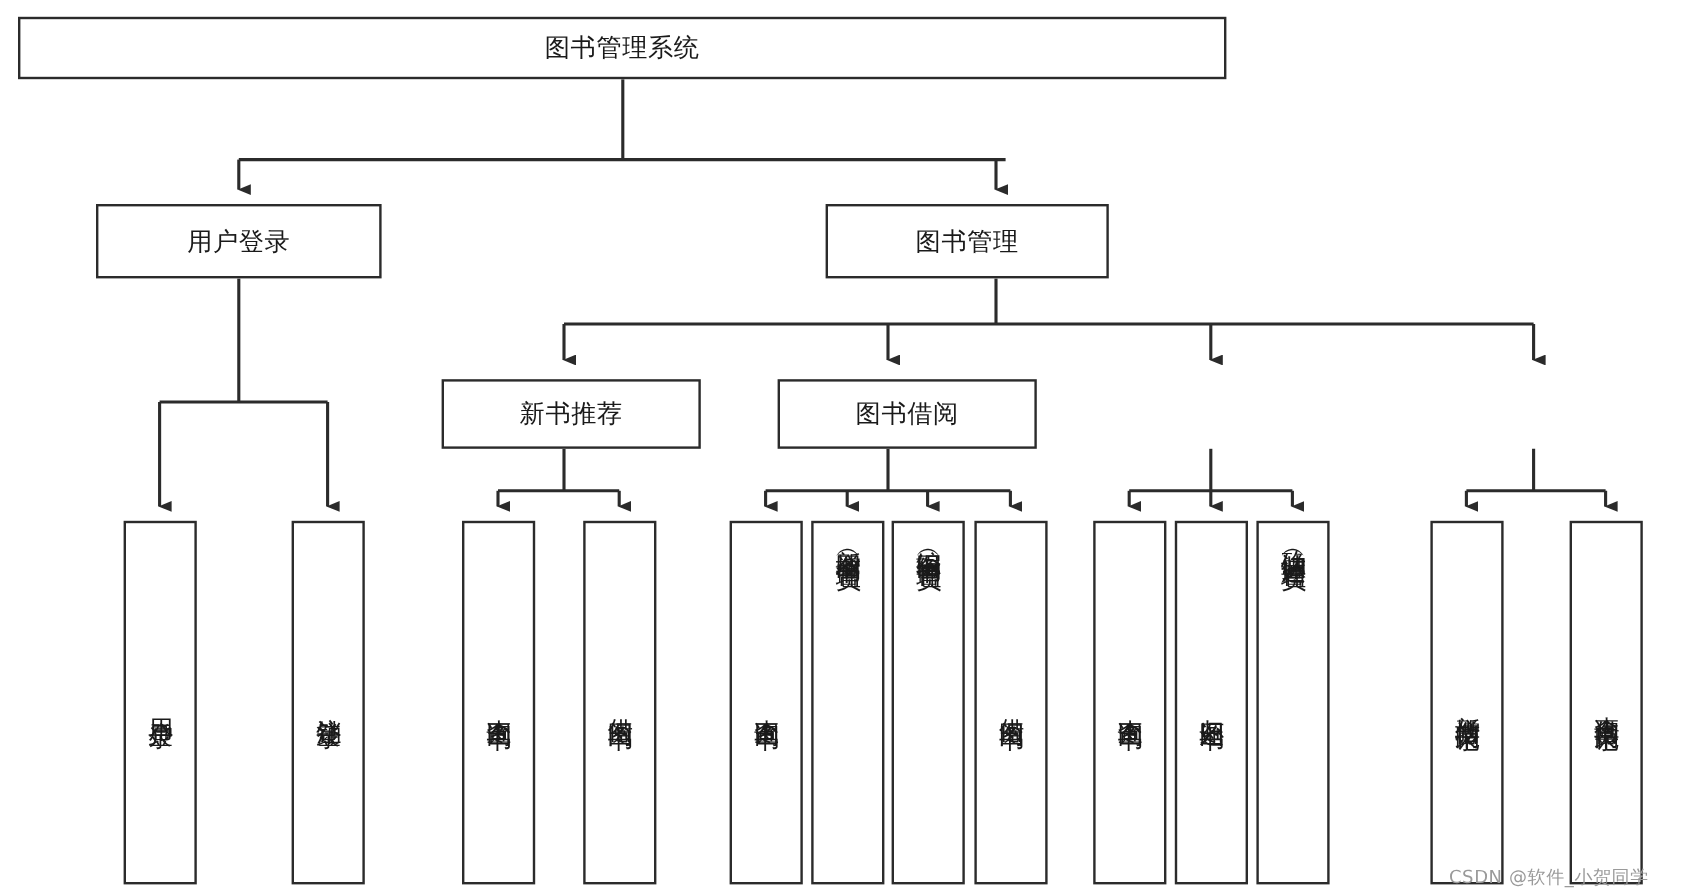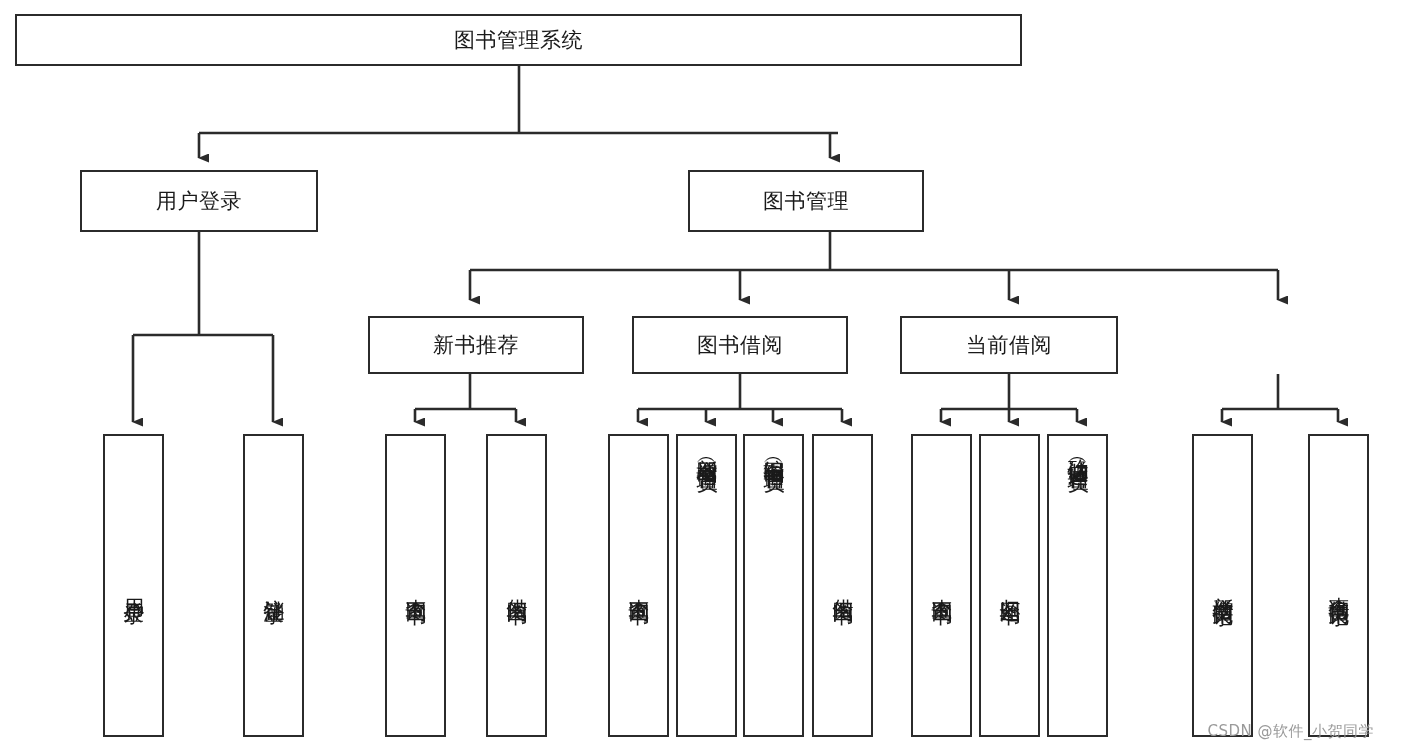--- a/index.html
+++ b/index.html
@@ -132,25 +132,22 @@
   <div class="node" style="left:80px; top:170px; width:238px; height:62px;">
     <span class="node-label">用户登录</span>
   </div>
   <div class="node" style="left:688px; top:170px; width:236px; height:62px;">
     <span class="node-label">图书管理</span>
   </div>
 
   <div class="node" style="left:356px; top:316px; width:216px; height:58px;margin-left:12px;">
     <span class="node-label">新书推荐</span>
   </div>
-  <div class="node" style="left:632px; top:316px; width:216px; height:58px;">
+  <div class="node" style="left:648px; top:316px; width:216px; height:58px;">
     <span class="node-label">图书借阅</span>
-  </div>
-  <div class="node" style="left:900px; top:316px; width:218px; height:58px;">
-    <span class="node-label">当前借阅</span>
   </div>
 
   <div class="node vertical" style="left:103px; top:434px; width:61px; height:303px;">
     <span class="node-label">用户登录</span>
   </div>
   <div class="node vertical" style="left:243px; top:434px; width:61px; height:303px;">
     <span class="node-label">注销登录</span>
   </div>
 
   <div class="node vertical" style="left:385px; top:434px; width:61px; height:303px;">

